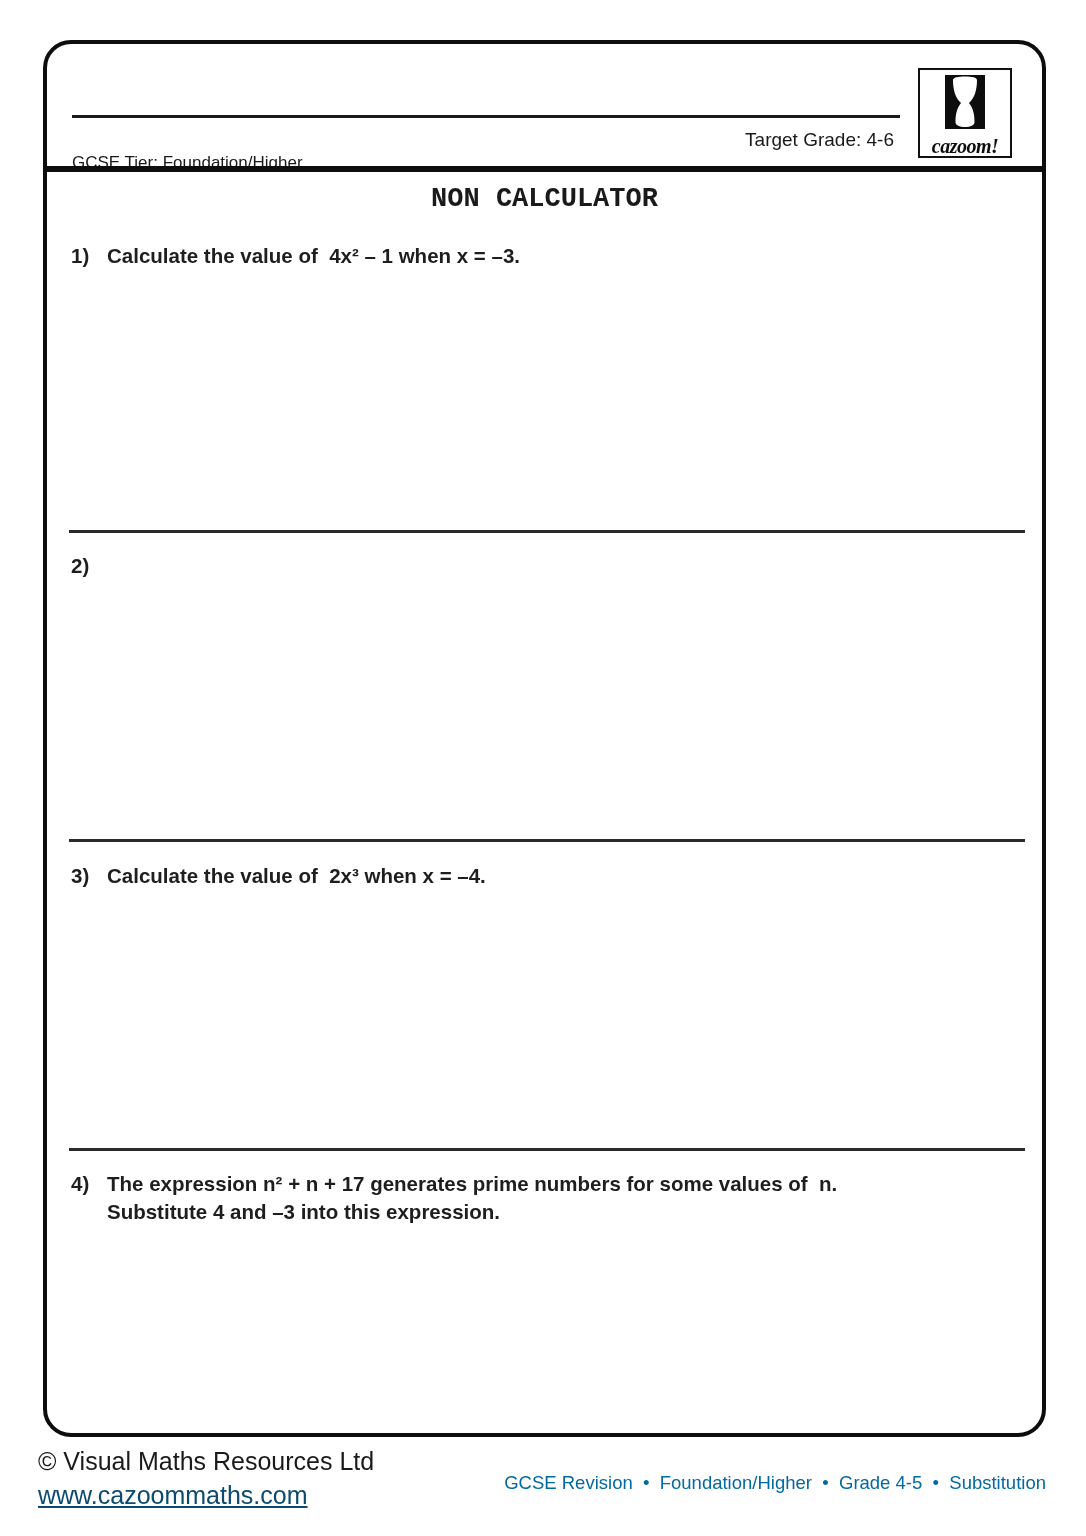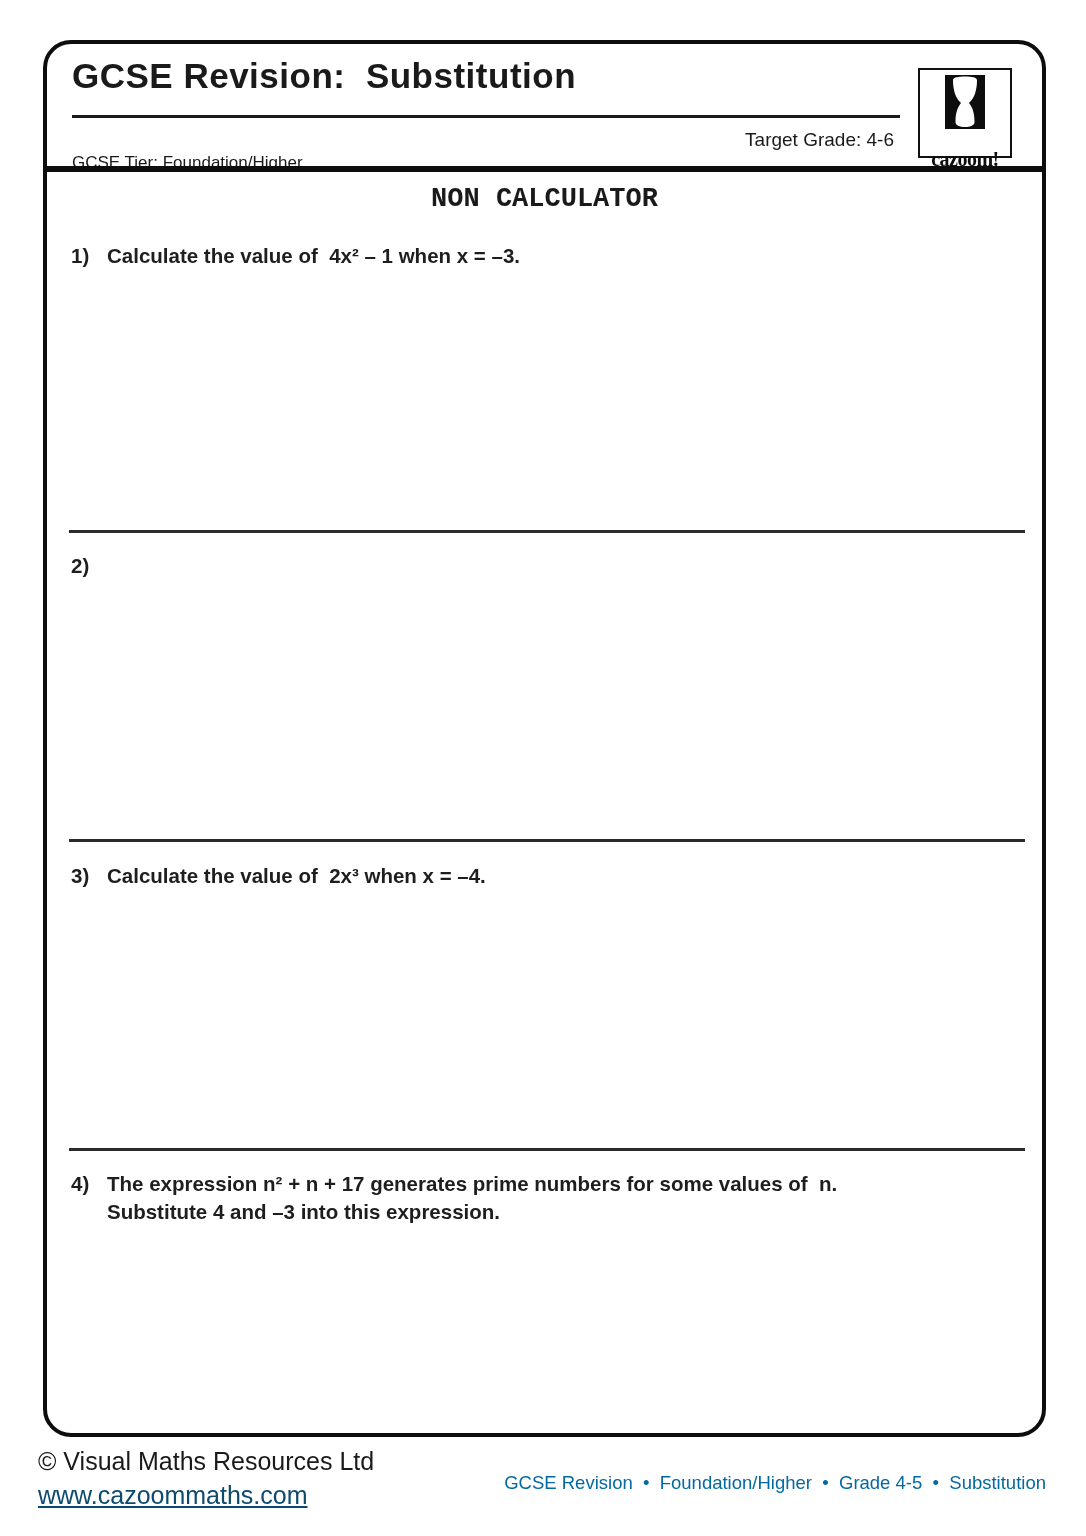--- a/index.html
+++ b/index.html
@@ -70,22 +70,23 @@
     background: #0d0d0d;
     display: flex;
     align-items: center;
     justify-content: center;
   }
   .logo-text {
     font-family: "Liberation Serif", serif;
     font-weight: bold;
     font-size: 20px;
     letter-spacing: -0.5px;
-    margin-top: 19px;
+    margin-top: 6px;
     color: #0d0d0d;
+    font-style: italic;
   }
 
   
   .header-divider {
     position: absolute;
     left: 0; right: 0; top: 122px;
     height: 6px;
     background: #0d0d0d;
   }
 
@@ -153,21 +154,20 @@
     font-size: 18.5px;
     color: #0369a1;
     white-space: pre-wrap;
   }
 </style>
 </head>
 <body>
 
 <div class="frame">
 
-  <div class="title">GCSE Revision:  Substitution</div>
   <div class="title-underline"></div>
   <div class="tier-label">GCSE Tier: Foundation/Higher</div>
   <div class="target-grade">Target Grade: 4-6</div>
 
   <div class="logo-box">
     <div class="logo-drum">
       <svg width="40" height="54" viewBox="0 0 40 54" aria-hidden="true">
         <path fill="#ffffff" d="M8 5
           C8 2.5, 13 1.5, 20 1.5
           C27 1.5, 32 2.5, 32 5

